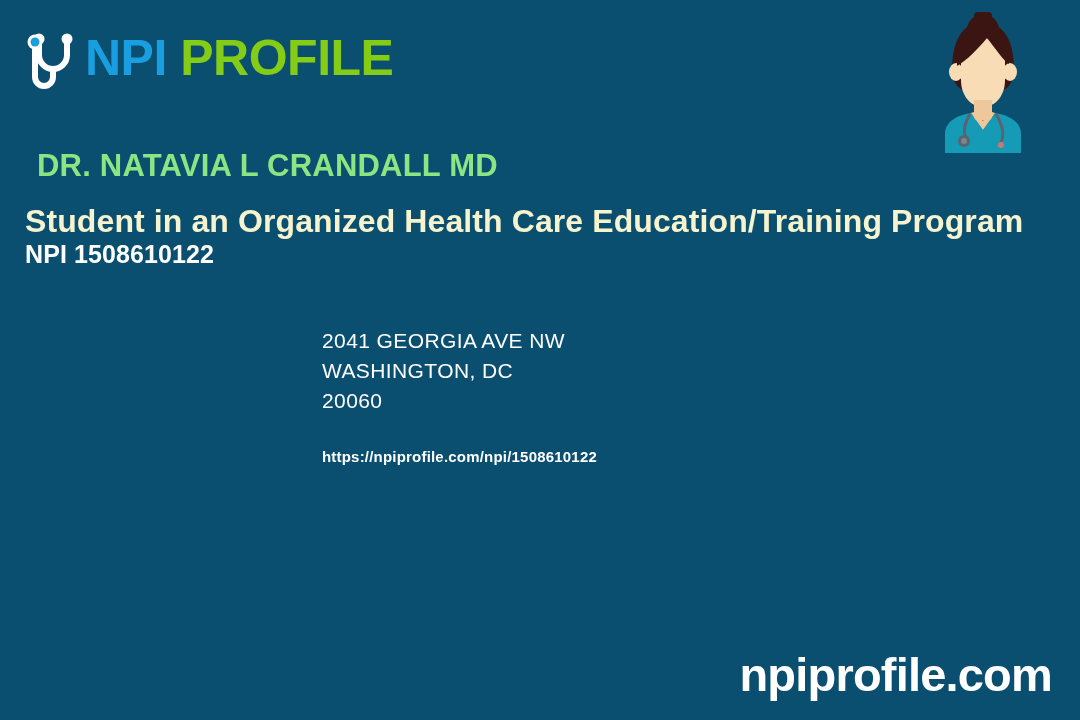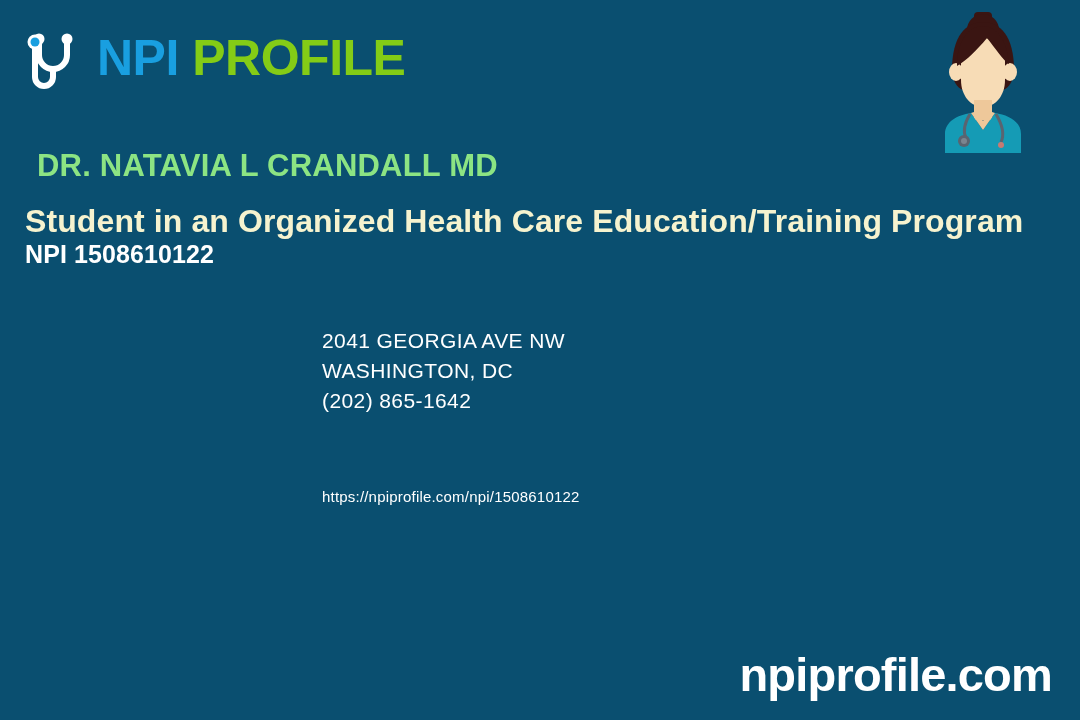--- a/index.html
+++ b/index.html
@@ -35,21 +35,21 @@
     margin-right: 4px;
     display: block;
   }
   .brand-text {
     font-size: 50px;
     font-weight: bold;
     letter-spacing: -0.5px;
     line-height: 1;
     white-space: nowrap;
   }
-  .brand-npi { color: #199fe0; margin-left: 12px; }
+  .brand-npi { color: #199fe0; }
   .brand-profile { color: #84cc16; }
 
   
   .avatar {
     position: absolute;
     left: 933px;
     top: 8px;
     width: 100px;
     height: 145px;
   }
@@ -99,23 +99,23 @@
   .address-line {
     font-size: 21px;
     font-weight: normal;
     line-height: 30px;
     letter-spacing: 0.4px;
     white-space: nowrap;
   }
   .profile-url {
     position: absolute;
     left: 322px;
-    top: 488px;
+    top: 448px;
     font-size: 15px;
-    font-weight: normal;
+    font-weight: bold;
     color: #ffffff;
     letter-spacing: 0.2px;
     white-space: nowrap;
   }
 
   
   .footer-domain {
     position: absolute;
     right: 28px;
     bottom: 22px;
@@ -182,20 +182,20 @@
 
   <div class="provider-name">DR. NATAVIA L CRANDALL MD</div>
 
   <div class="taxonomy">Student in an Organized Health Care Education/Training Program</div>
 
   <div class="npi-number">NPI 1508610122</div>
 
   <div class="address-block">
     <div class="address-line">2041 GEORGIA AVE NW</div>
     <div class="address-line">WASHINGTON, DC</div>
-    <div class="address-line">(202) 865-1642</div>
+    <div class="address-line">20060</div>
   </div>
 
   <div class="profile-url">https://npiprofile.com/npi/1508610122</div>
 
   <div class="footer-domain">npiprofile.com</div>
 
 </div>
 
 </body></html>

